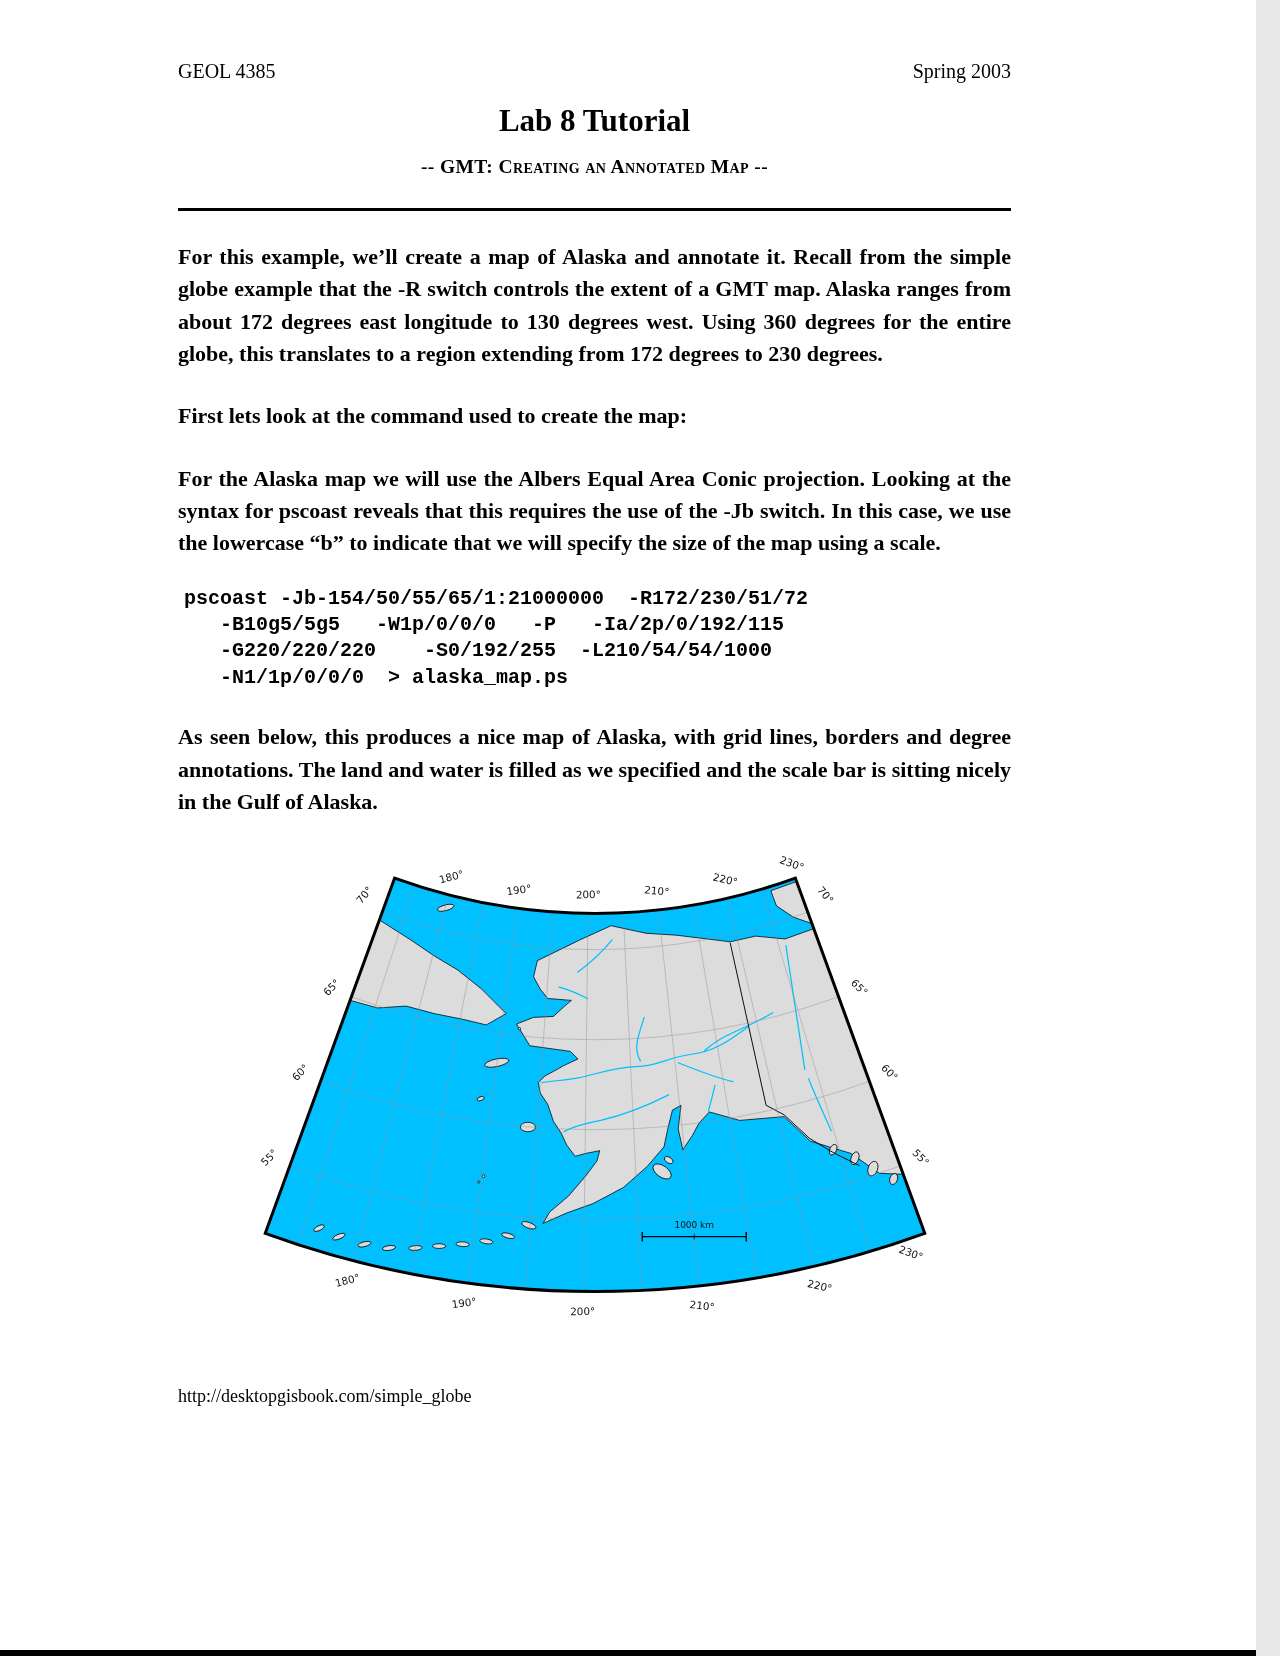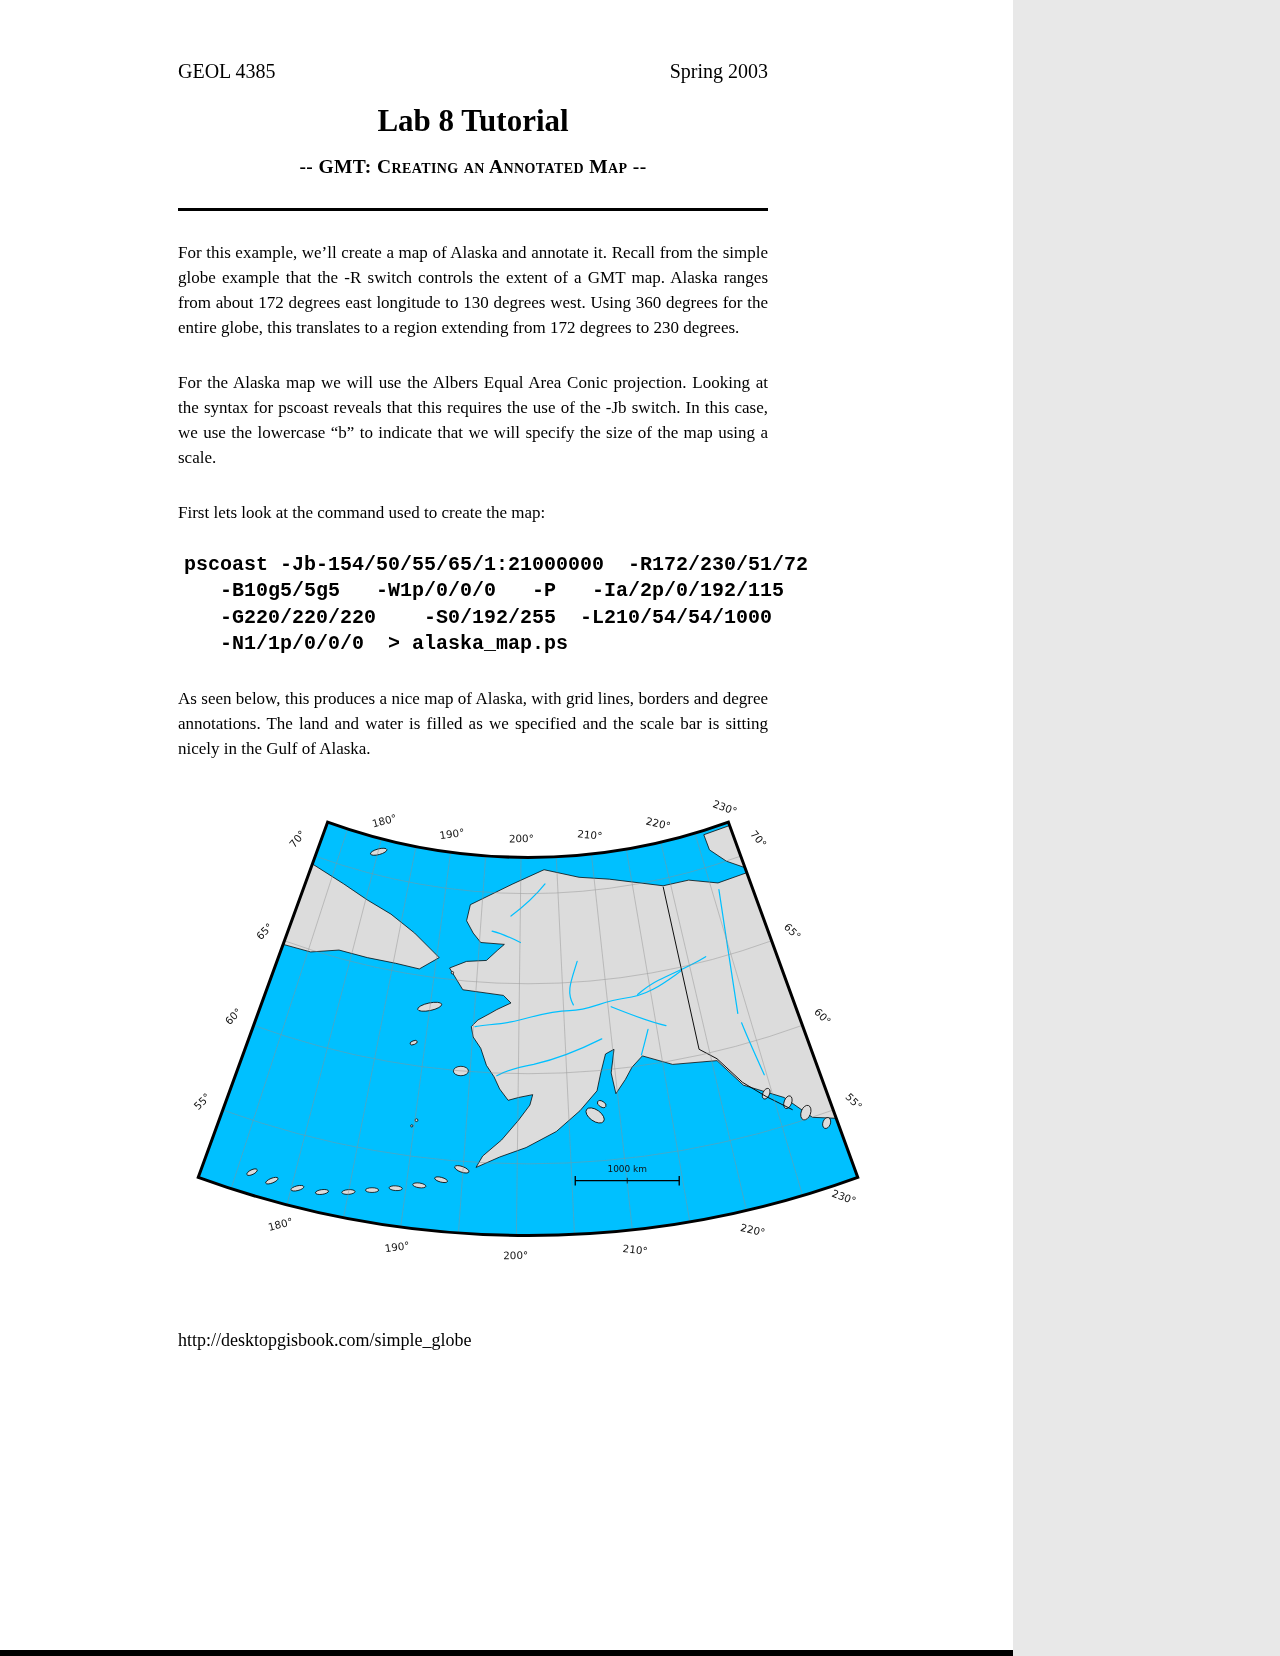--- a/index.html
+++ b/index.html
@@ -1,30 +1,30 @@
 <!DOCTYPE html>
 <html><head>
 <meta charset="utf-8">
 <style>
   html,body{margin:0;padding:0;background:#e8e8e8;}
   .page{
     position:relative;
-    width:1013px;height:1656px;
+    width:1256px;height:1656px;
     background:#ffffff;
     font-family:"Liberation Serif", serif;
     color:#000;
     box-sizing:border-box;
     padding:60px 245px 0 178px;
     overflow:hidden;
   }
   .header-row{display:flex;justify-content:space-between;font-size:20px;}
   .page-title{text-align:center;font-weight:bold;font-size:31px;margin-top:20px;}
   .page-subtitle{text-align:center;font-weight:bold;font-size:19.5px;font-variant:small-caps;margin-top:17px;letter-spacing:.4px;}
   .rule{border:0;border-top:3px solid #000;margin:30px 0 0 0;}
-  .para{font-size:17px;line-height:1.47;text-align:justify;margin-top:30px;}
+  .para{font-size:22px;line-height:1.47;text-align:justify;margin-top:30px;font-weight:bold;}
   .code-block{
     font-family:"Liberation Mono", monospace;
     font-weight:bold;font-size:20px;line-height:1.32;
     margin:26px 0 0 6px;
   }
   .code-line{white-space:pre;}
   .map-wrap{margin-top:34px;text-align:center;}
   .map-wrap svg{display:inline-block;}
   .map-label{font-family:"DejaVu Sans", sans-serif;font-size:11px;fill:#111;}
   .scale-label{font-family:"DejaVu Sans", sans-serif;font-size:9.5px;fill:#111;}
@@ -40,22 +40,22 @@
     <span>GEOL 4385</span>
     <span>Spring 2003</span>
   </div>
 
   <div class="page-title">Lab 8 Tutorial</div>
   <div class="page-subtitle">-- GMT: Creating an Annotated Map --</div>
 
   <hr class="rule">
 
   <p class="para">For this example, we’ll create a map of Alaska and annotate it.  Recall from the simple globe example that the -R switch controls the extent of a GMT map. Alaska ranges from about 172 degrees east longitude to 130 degrees west. Using 360 degrees for the entire globe, this translates to a region extending from 172 degrees to 230 degrees.</p>
+  <p class="para">First lets look at the command used to create the map:</p>
   <p class="para">For the Alaska map we will use the Albers Equal Area Conic projection.  Looking at the syntax for pscoast reveals that this requires the use of the -Jb switch. In this case, we use the lowercase “b” to indicate that we will specify the size of the map using a scale.</p>
-  <p class="para">First lets look at the command used to create the map:</p>
 
   <div class="code-block">
     <div class="code-line">pscoast -Jb-154/50/55/65/1:21000000  -R172/230/51/72</div>
     <div class="code-line">   -B10g5/5g5   -W1p/0/0/0   -P   -Ia/2p/0/192/115</div>
     <div class="code-line">   -G220/220/220    -S0/192/255  -L210/54/54/1000</div>
     <div class="code-line">   -N1/1p/0/0/0  &gt; alaska_map.ps</div>
   </div>
 
   <p class="para">As seen below, this produces a nice map of Alaska, with grid lines, borders and degree annotations.  The land and water is filled as we specified and the scale bar is sitting nicely in the Gulf of Alaska.</p>
 

